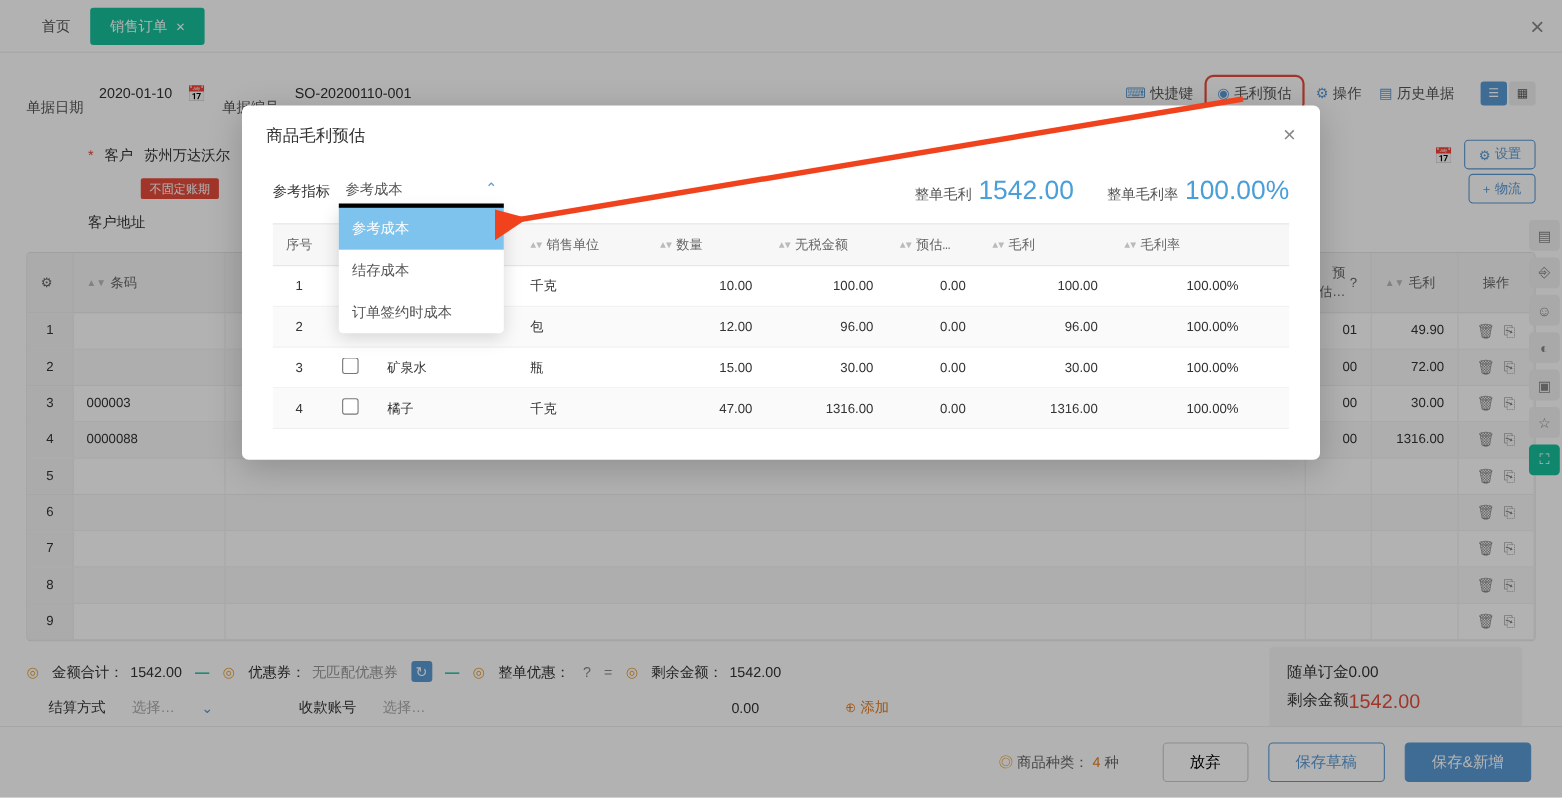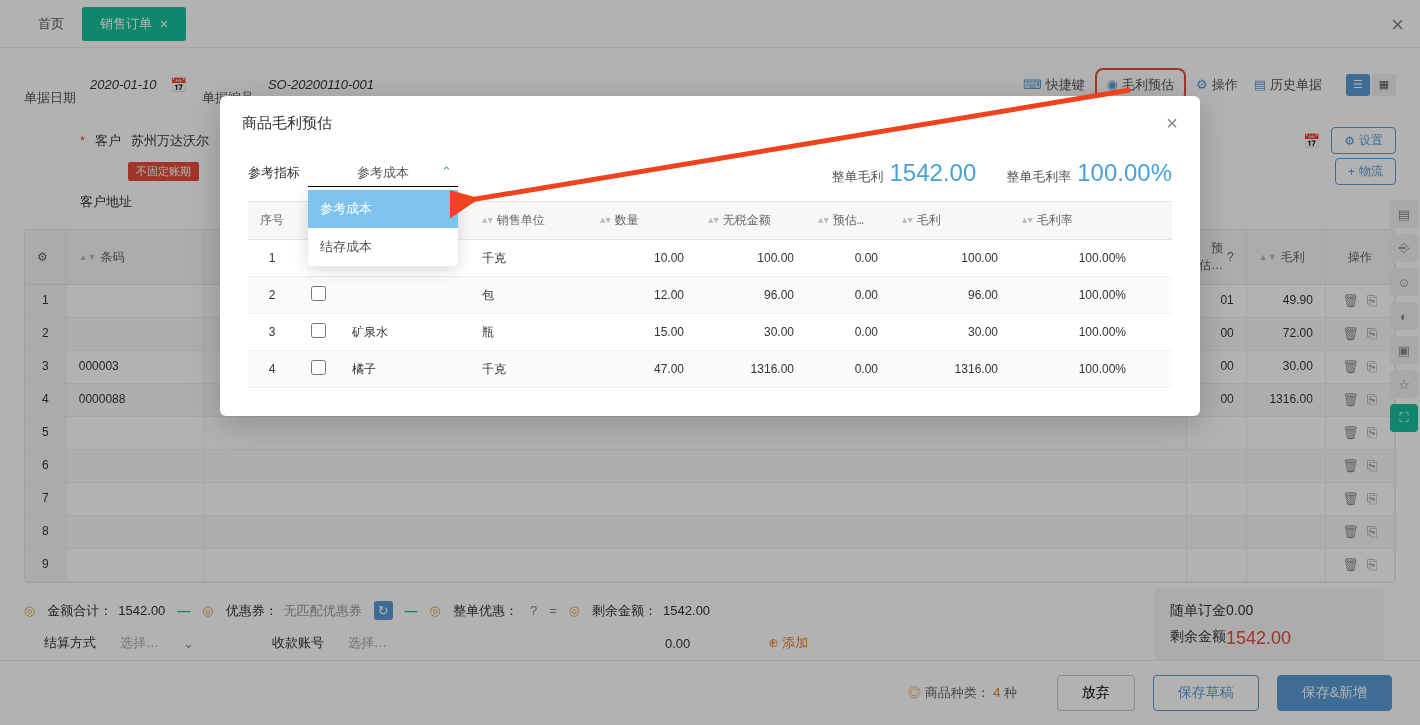--- a/index.html
+++ b/index.html
@@ -8,21 +8,21 @@
 
 .top-tabs { display: flex; align-items: center; height: 48px; padding: 0 20px; background: #fff; border-bottom: 1px solid #eee; }
 .tab { padding: 8px 18px; color: #555; cursor: pointer; }
 .tab.active { background: #18c19b; color: #fff; border-radius: 3px; display: flex; align-items: center; gap: 8px; }
 .tab-close { font-size: 14px; }
 .top-close { position: absolute; top: 12px; right: 16px; font-size: 22px; color: #888; cursor: pointer; }
 
 
 .header-row { display: flex; align-items: center; padding: 14px 24px; gap: 14px; font-size: 13px; color: #555; }
 .header-row .lbl { color: #555; margin-top: 27px; }
-.header-row .val { color: #333; font-style: italic; }
+.header-row .val { color: #333; }
 .calendar-icon { color: #5b9bd5; font-size: 14px; }
 .header-actions { margin-left: auto; display: flex; gap: 16px; align-items: center; }
 .header-actions .act { display: flex; align-items: center; gap: 4px; color: #555; cursor: pointer; font-size: 13px; }
 .header-actions .act.highlight { outline: 2px solid #e74c3c; outline-offset: 4px; border-radius: 2px; padding: 2px 6px; }
 .view-toggle { display: flex; gap: 2px; margin-left: 8px; }
 .view-toggle .vt { width: 24px; height: 22px; display: flex; align-items: center; justify-content: center; background: #f0f0f0; border-radius: 3px; cursor: pointer; font-size: 11px; }
 .view-toggle .vt.on { background: #5b9bd5; color: #fff; }
 
 
 .cust-row { display: flex; padding: 6px 24px 4px 80px; gap: 10px; align-items: center; }
@@ -73,21 +73,21 @@
 .btn.blue-o { border-color: #5b9bd5; color: #5b9bd5; }
 .btn.blue { background: #5b9bd5; color: #fff; border-color: #5b9bd5; }
 
 
 .modal-backdrop { position: absolute; inset: 0; background: rgba(0,0,0,0.3); display: flex; justify-content: center; align-items: flex-start; padding-top: 96px; z-index: 100; }
 .modal { width: 980px; background: #fff; border-radius: 6px; box-shadow: 0 8px 32px rgba(0,0,0,.2); }
 .modal-head { display: flex; align-items: center; padding: 16px 22px; font-size: 15px; font-weight: 500; }
 .modal-close { margin-left: auto; font-size: 20px; color: #888; cursor: pointer; }
 .modal-top { display: flex; align-items: center; padding: 8px 28px 14px 28px; position: relative; }
 .ref-label { color: #333; margin-right: 8px; }
-.ref-select { position: relative; width: 150px; border-bottom: 1px solid #000000; padding: 4px 6px; cursor: pointer; display: flex; justify-content: flex-end; color: #555; gap: 32px; }
+.ref-select { position: relative; width: 150px; border-bottom: 4px solid #000000; padding: 4px 6px; cursor: pointer; display: flex; justify-content: space-between; color: #555; gap: 32px; }
 .ref-select .chv { color: #5b9bd5; }
 .dropdown { position: absolute; top: 30px; left: 0; width: 150px; background: #fff; box-shadow: 0 4px 16px rgba(0,0,0,.15); border-radius: 4px; z-index: 200; }
 .dropdown .opt { padding: 10px 12px; cursor: pointer; }
 .dropdown .opt.sel { background: #7ec3ee; color: #fff; }
 .modal-metrics { margin-left: auto; display: flex; gap: 30px; align-items: baseline; }
 .metric .mlbl { color: #555; font-size: 13px; margin-right: 6px; }
 .metric .mval { color: #4a9fd8; font-size: 24px; }
 
 .modal-tbl-head { display: flex; background: #f7f7f7; border-top: 1px solid #e5e5e5; border-bottom: 1px solid #e5e5e5; font-size: 12px; color: #666; margin: 0 28px; font-family: Liberation Mono, monospace; }
 .modal-tbl-head .mth { padding: 10px 12px; display: flex; align-items: center; gap: 4px; }
@@ -385,20 +385,21 @@
       <span class="modal-close">×</span>
     </div>
     <div class="modal-top">
       <span class="ref-label">参考指标</span>
       <div class="ref-select">
         <span>参考成本</span>
         <span class="chv">⌃</span>
         <div class="dropdown">
           <div class="opt sel">参考成本</div>
           <div class="opt">结存成本</div>
+          <div class="opt">订单签约时成本</div>
         </div>
       </div>
       <div class="modal-metrics">
         <div class="metric"><span class="mlbl">整单毛利</span><span class="mval">1542.00</span></div>
         <div class="metric"><span class="mlbl">整单毛利率</span><span class="mval">100.00%</span></div>
       </div>
     </div>
     <div class="modal-tbl-head">
       <div class="mth m-idx">序号</div>
       <div class="mth m-chk"></div>

